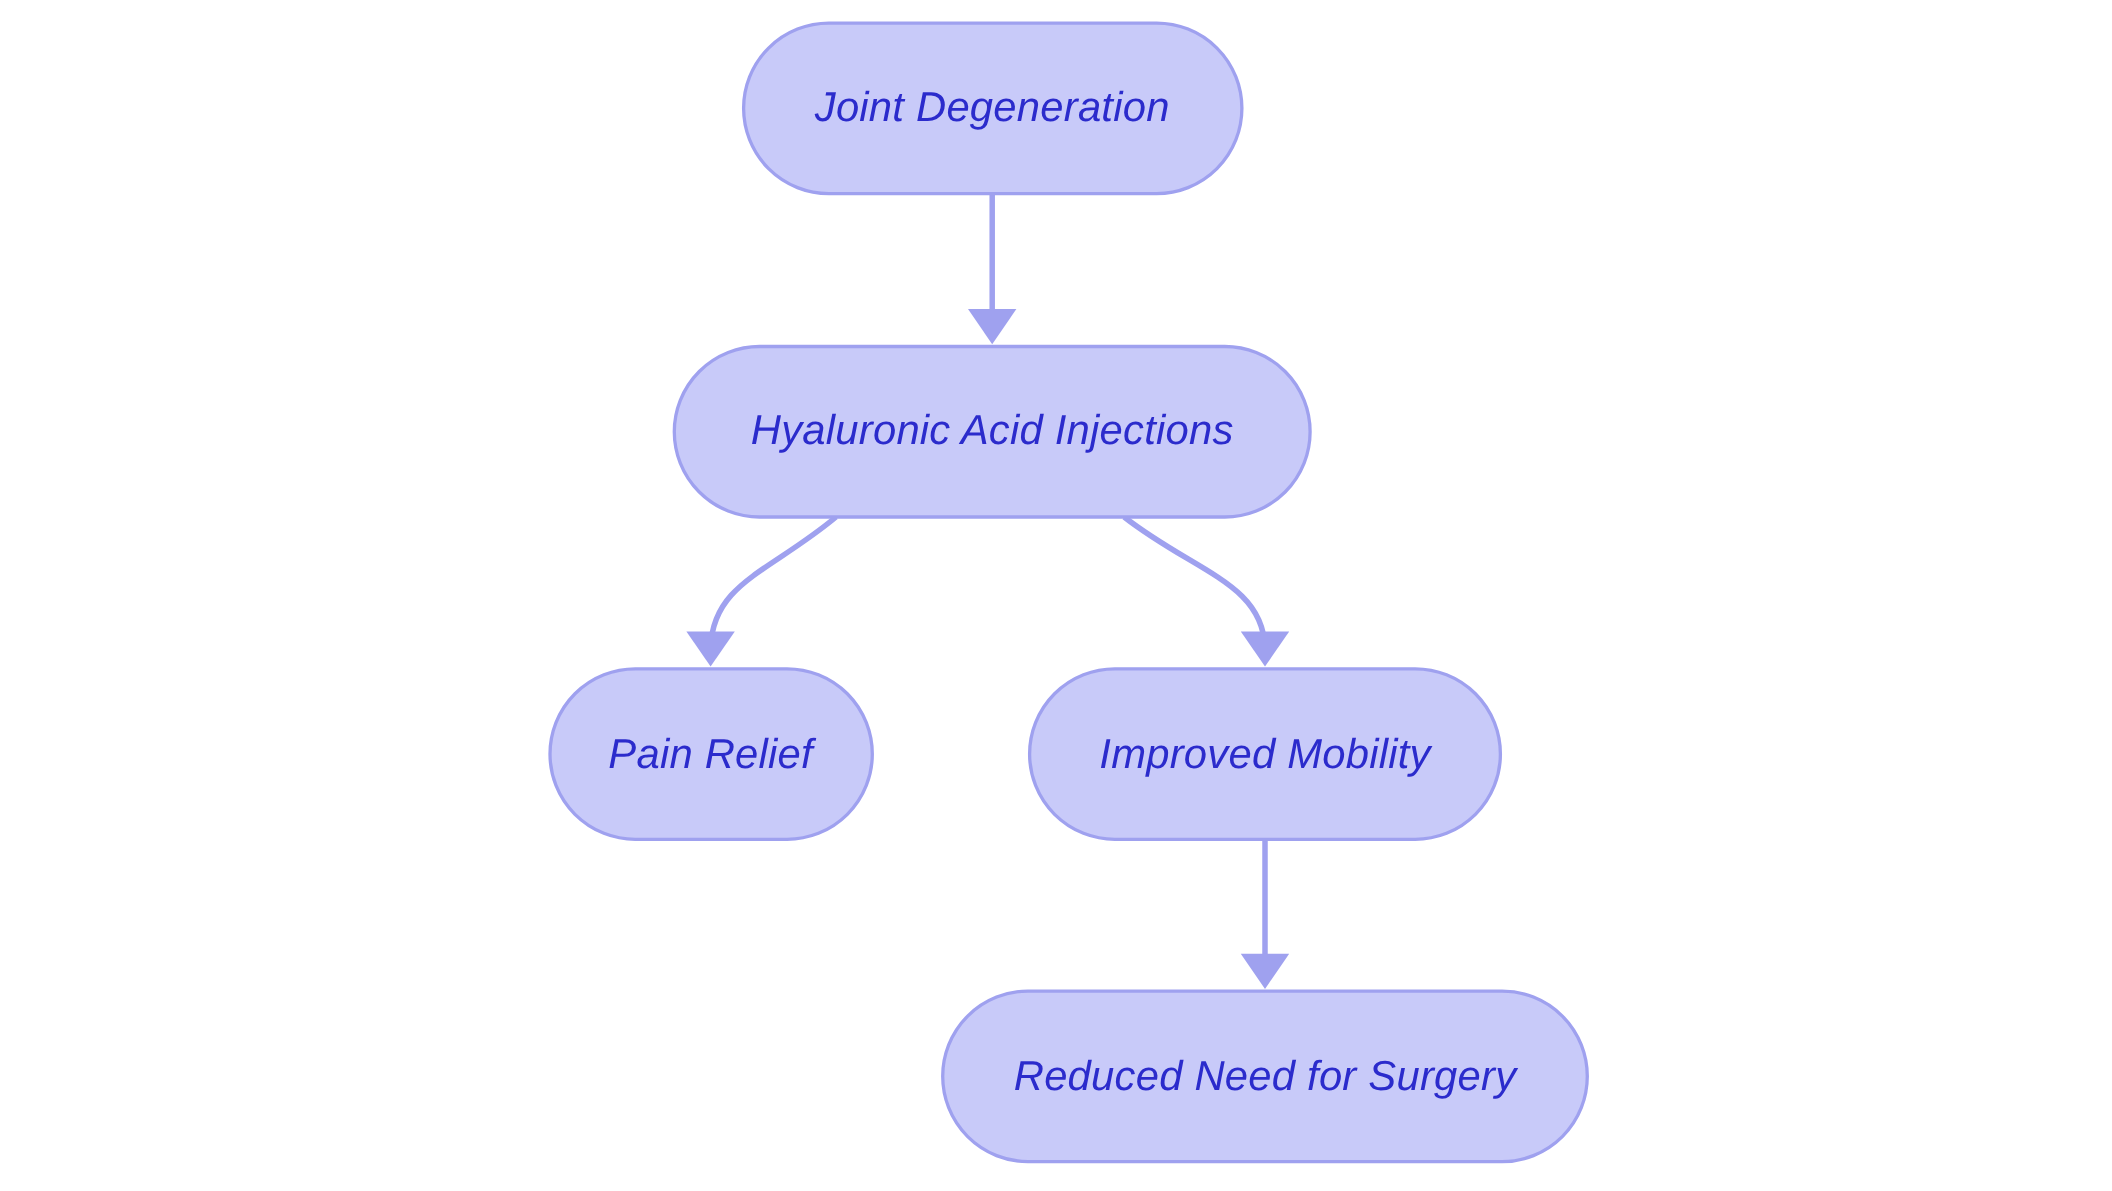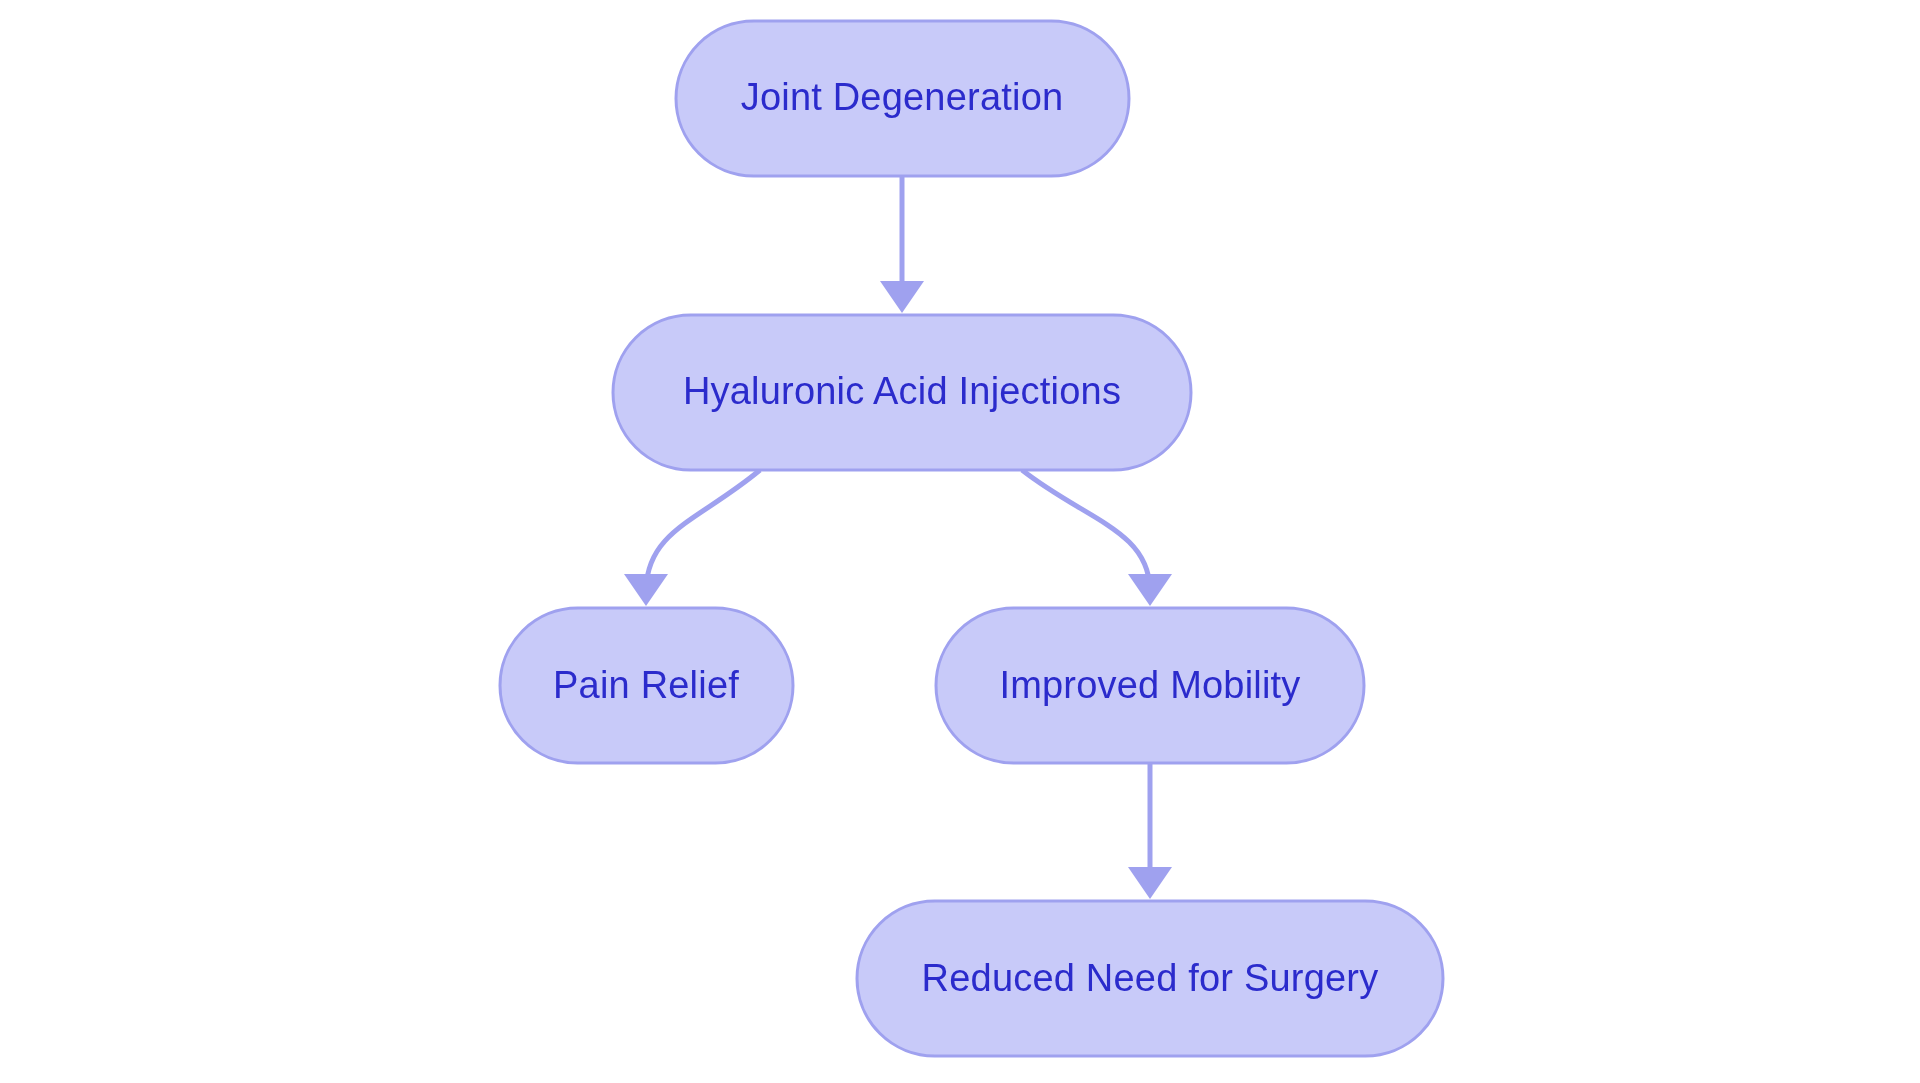--- a/index.html
+++ b/index.html
@@ -12,20 +12,21 @@
     width: 1920px;
     height: 1083px;
     font-family: "Liberation Sans", sans-serif;
     overflow: hidden;
   }
   #flowchart-root {
     position: relative;
     width: 1859px;
     height: 1083px;
     background: #ffffff;
+    font-style: italic;
   }
   svg#flow-svg {
     position: absolute;
     inset: 0;
     width: 1920px;
     height: 1083px;
     display: block;
   }
   .node-shape {
     fill: #c8caf9;

